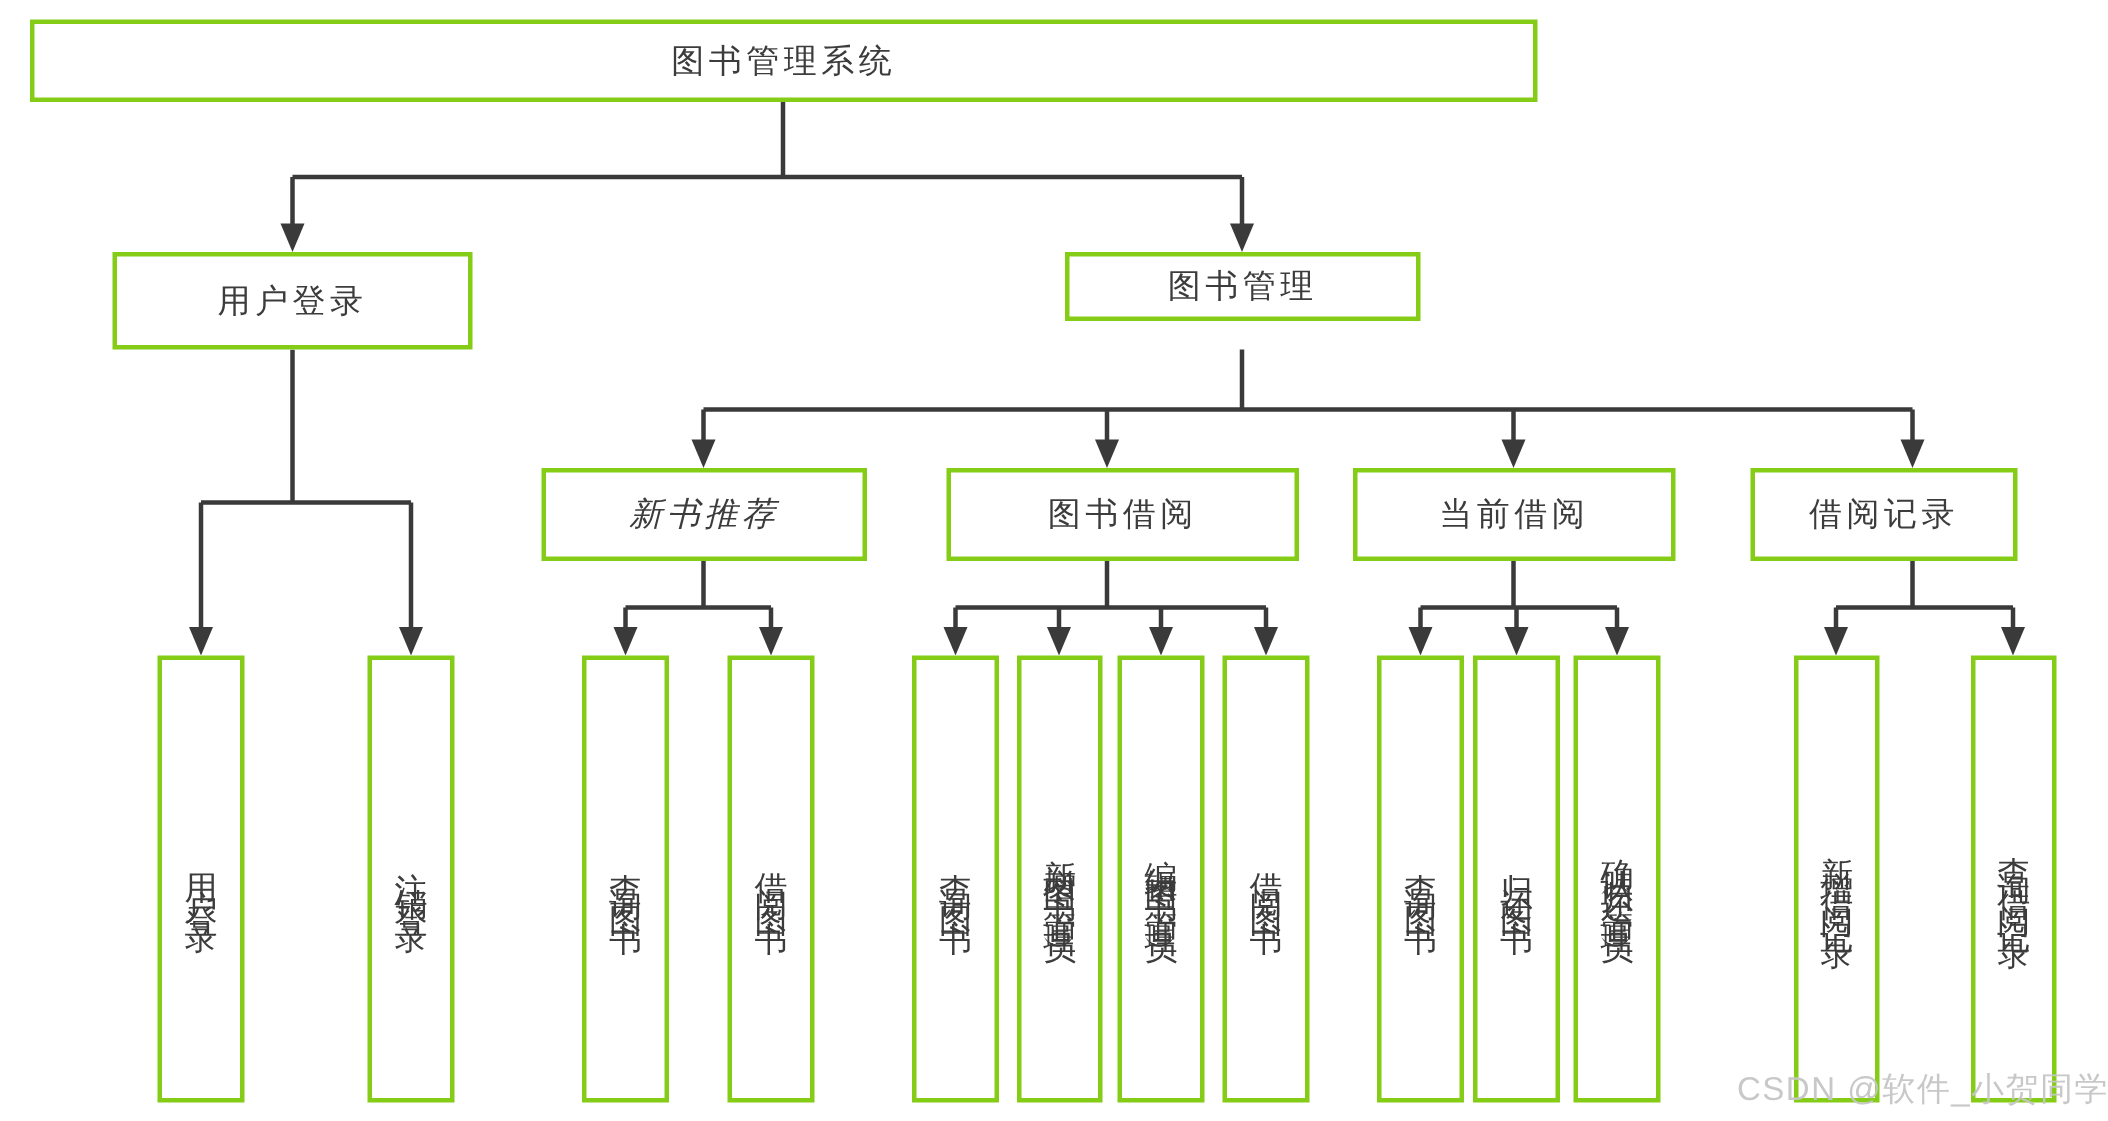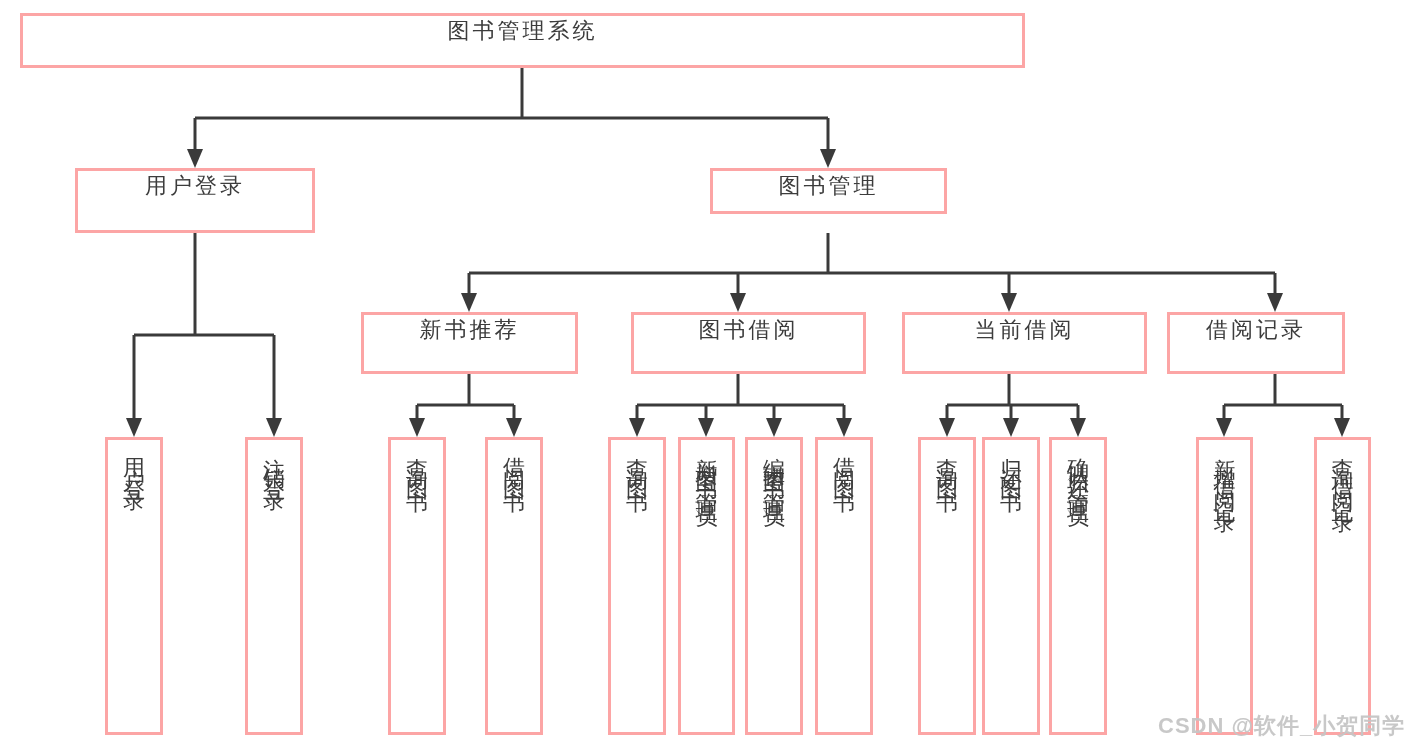--- a/index.html
+++ b/index.html
@@ -17,23 +17,24 @@
     left: 0; top: 0;
     width: 1405px; height: 747px;
     pointer-events: none;
   }
   .connectors path { stroke: #3a3a3a; stroke-width: 3; fill: none; }
   .connectors polygon { fill: #3a3a3a; stroke: none; }
 
   .hbox, .vbox {
     position: absolute;
     box-sizing: border-box;
-    border: 3px solid #fca5a5;
+    border: 3px solid #84cc16;
     background: #ffffff;
     display: flex;
+    align-items: center;
     justify-content: center;
     color: #3c3c3c;
   }
   .hbox {
     font-size: 22px;
     letter-spacing: 3px;
     white-space: nowrap;
   }
   .vbox { top: 437px; height: 298px; width: 58px; }
   .vtext {
@@ -42,23 +43,23 @@
     line-height: 1;
     letter-spacing: 11px;
     color: #3c3c3c;
   }
   .vtext-long { letter-spacing: 7px; }
 
   
   .n-root        { left: 20px;   top: 13px;  width: 1005px; height: 55px; }
   .n-user-login  { left: 75px;   top: 168px; width: 240px;  height: 65px; }
   .n-book-mgmt   { left: 710px;  top: 168px; width: 237px;  height: 46px; }
-  .n-new-rec     { left: 361px;  top: 312px; width: 217px;  height: 62px; }
+  .n-new-rec     { left: 361px;  top: 312px; width: 217px;  height: 62px; font-style: italic; }
   .n-book-borrow { left: 631px;  top: 312px; width: 235px;  height: 62px; }
-  .n-cur-borrow  { left: 902px;  top: 312px; width: 245px;  height: 62px; font-family: Liberation Mono, monospace; }
+  .n-cur-borrow  { left: 902px;  top: 312px; width: 215px;  height: 62px; font-family: Liberation Mono, monospace; }
   .n-borrow-rec  { left: 1167px; top: 312px; width: 178px;  height: 62px; }
 
   .l-login       { left: 105px; }
   .l-logout      { left: 245px; }
   .l-rec-query   { left: 388px; }
   .l-rec-borrow  { left: 485px; }
   .l-bb-query    { left: 608px; }
   .l-bb-add      { left: 678px; width: 57px; }
   .l-bb-edit     { left: 745px; }
   .l-bb-borrow   { left: 815px; }
@@ -70,21 +71,20 @@
 
   .watermark {
     position: absolute;
     left: 1158px;
     top: 711px;
     font-size: 22px;
     letter-spacing: 1px;
     color: rgba(197,197,197,0.95);
     white-space: nowrap;
     z-index: 10;
-    font-weight: bold;
   }
 </style>
 </head>
 <body>
 
 <div class="stage">
 
   <svg class="connectors" viewBox="0 0 1405 747" xmlns="http://www.w3.org/2000/svg">
     <g>
       <path d="M522 68 V118"></path>

